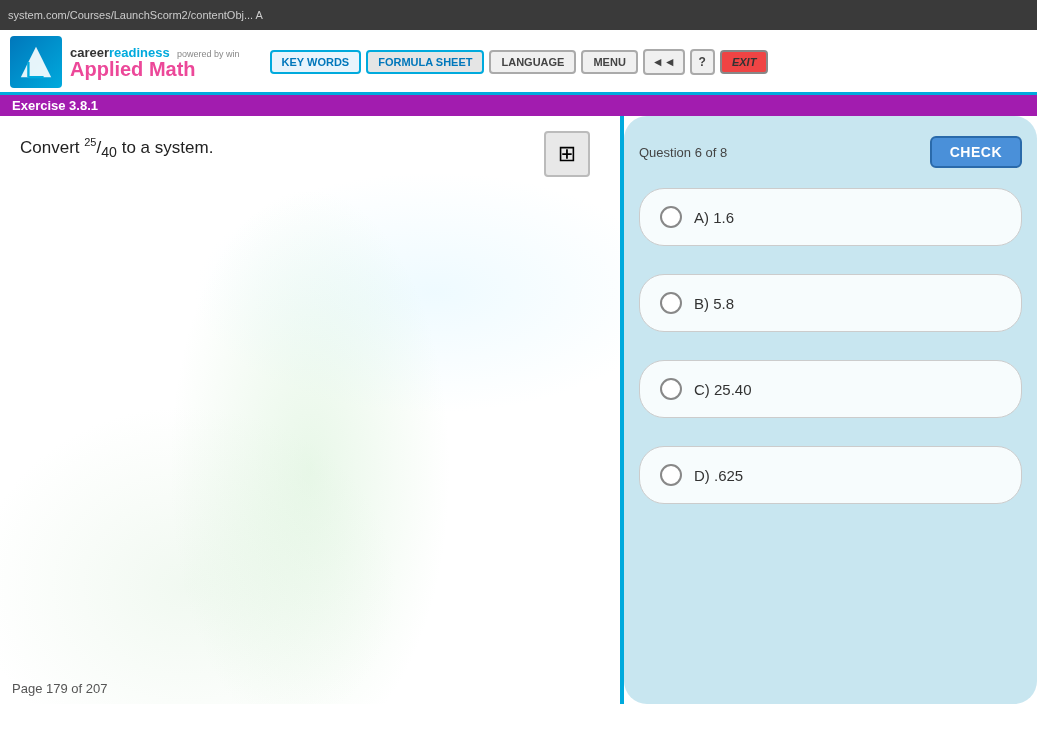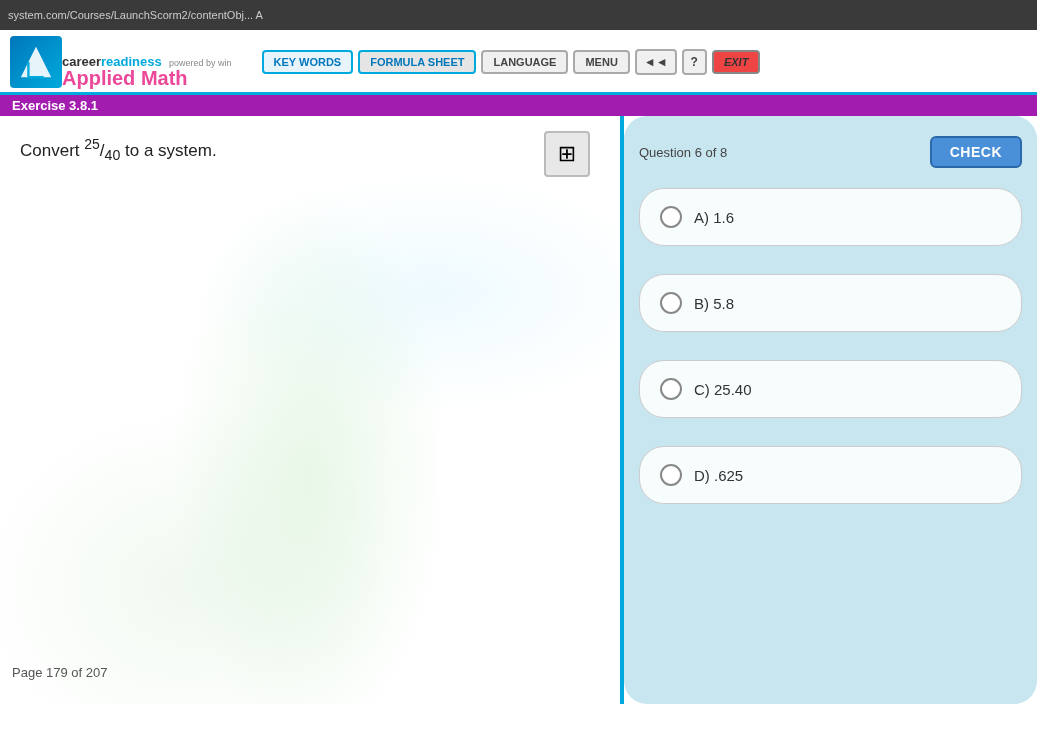--- a/index.html
+++ b/index.html
@@ -37,22 +37,22 @@
       padding: 6px 10px 4px 10px;
       display: flex;
       align-items: center;
       gap: 10px;
       border-bottom: 3px solid #00aadd;
       position: relative;
     }
 
     .logo-area {
       display: flex;
-      align-items: flex-end;
-      gap: 0;
+      align-items: center;
+      gap: 8px;
       flex-shrink: 0;
     }
 
     .logo-triangle {
       width: 52px;
       height: 52px;
       background: linear-gradient(135deg, #0077bb, #00aadd);
       border-radius: 4px;
       display: flex;
       align-items: center;
@@ -180,21 +180,21 @@
 
     .question-text {
       position: relative;
       z-index: 2;
       padding: 20px 20px;
       font-size: 17px;
       color: #222;
     }
 
     .question-text sup {
-      font-size: 14px;
+      font-size: 11px;
     }
 
     
     .calc-icon {
       position: absolute;
       top: 15px;
       right: 30px;
       z-index: 2;
       width: 46px;
       height: 46px;
@@ -204,21 +204,21 @@
       display: flex;
       align-items: center;
       justify-content: center;
       cursor: pointer;
       font-size: 22px;
     }
 
     
     .page-number {
       position: absolute;
-      bottom: 24px;
+      bottom: 8px;
       left: 12px;
       font-size: 13px;
       color: #555;
       z-index: 2;
     }
 
     
     .right-panel {
       flex: 1;
       background: #c8e6f0;

